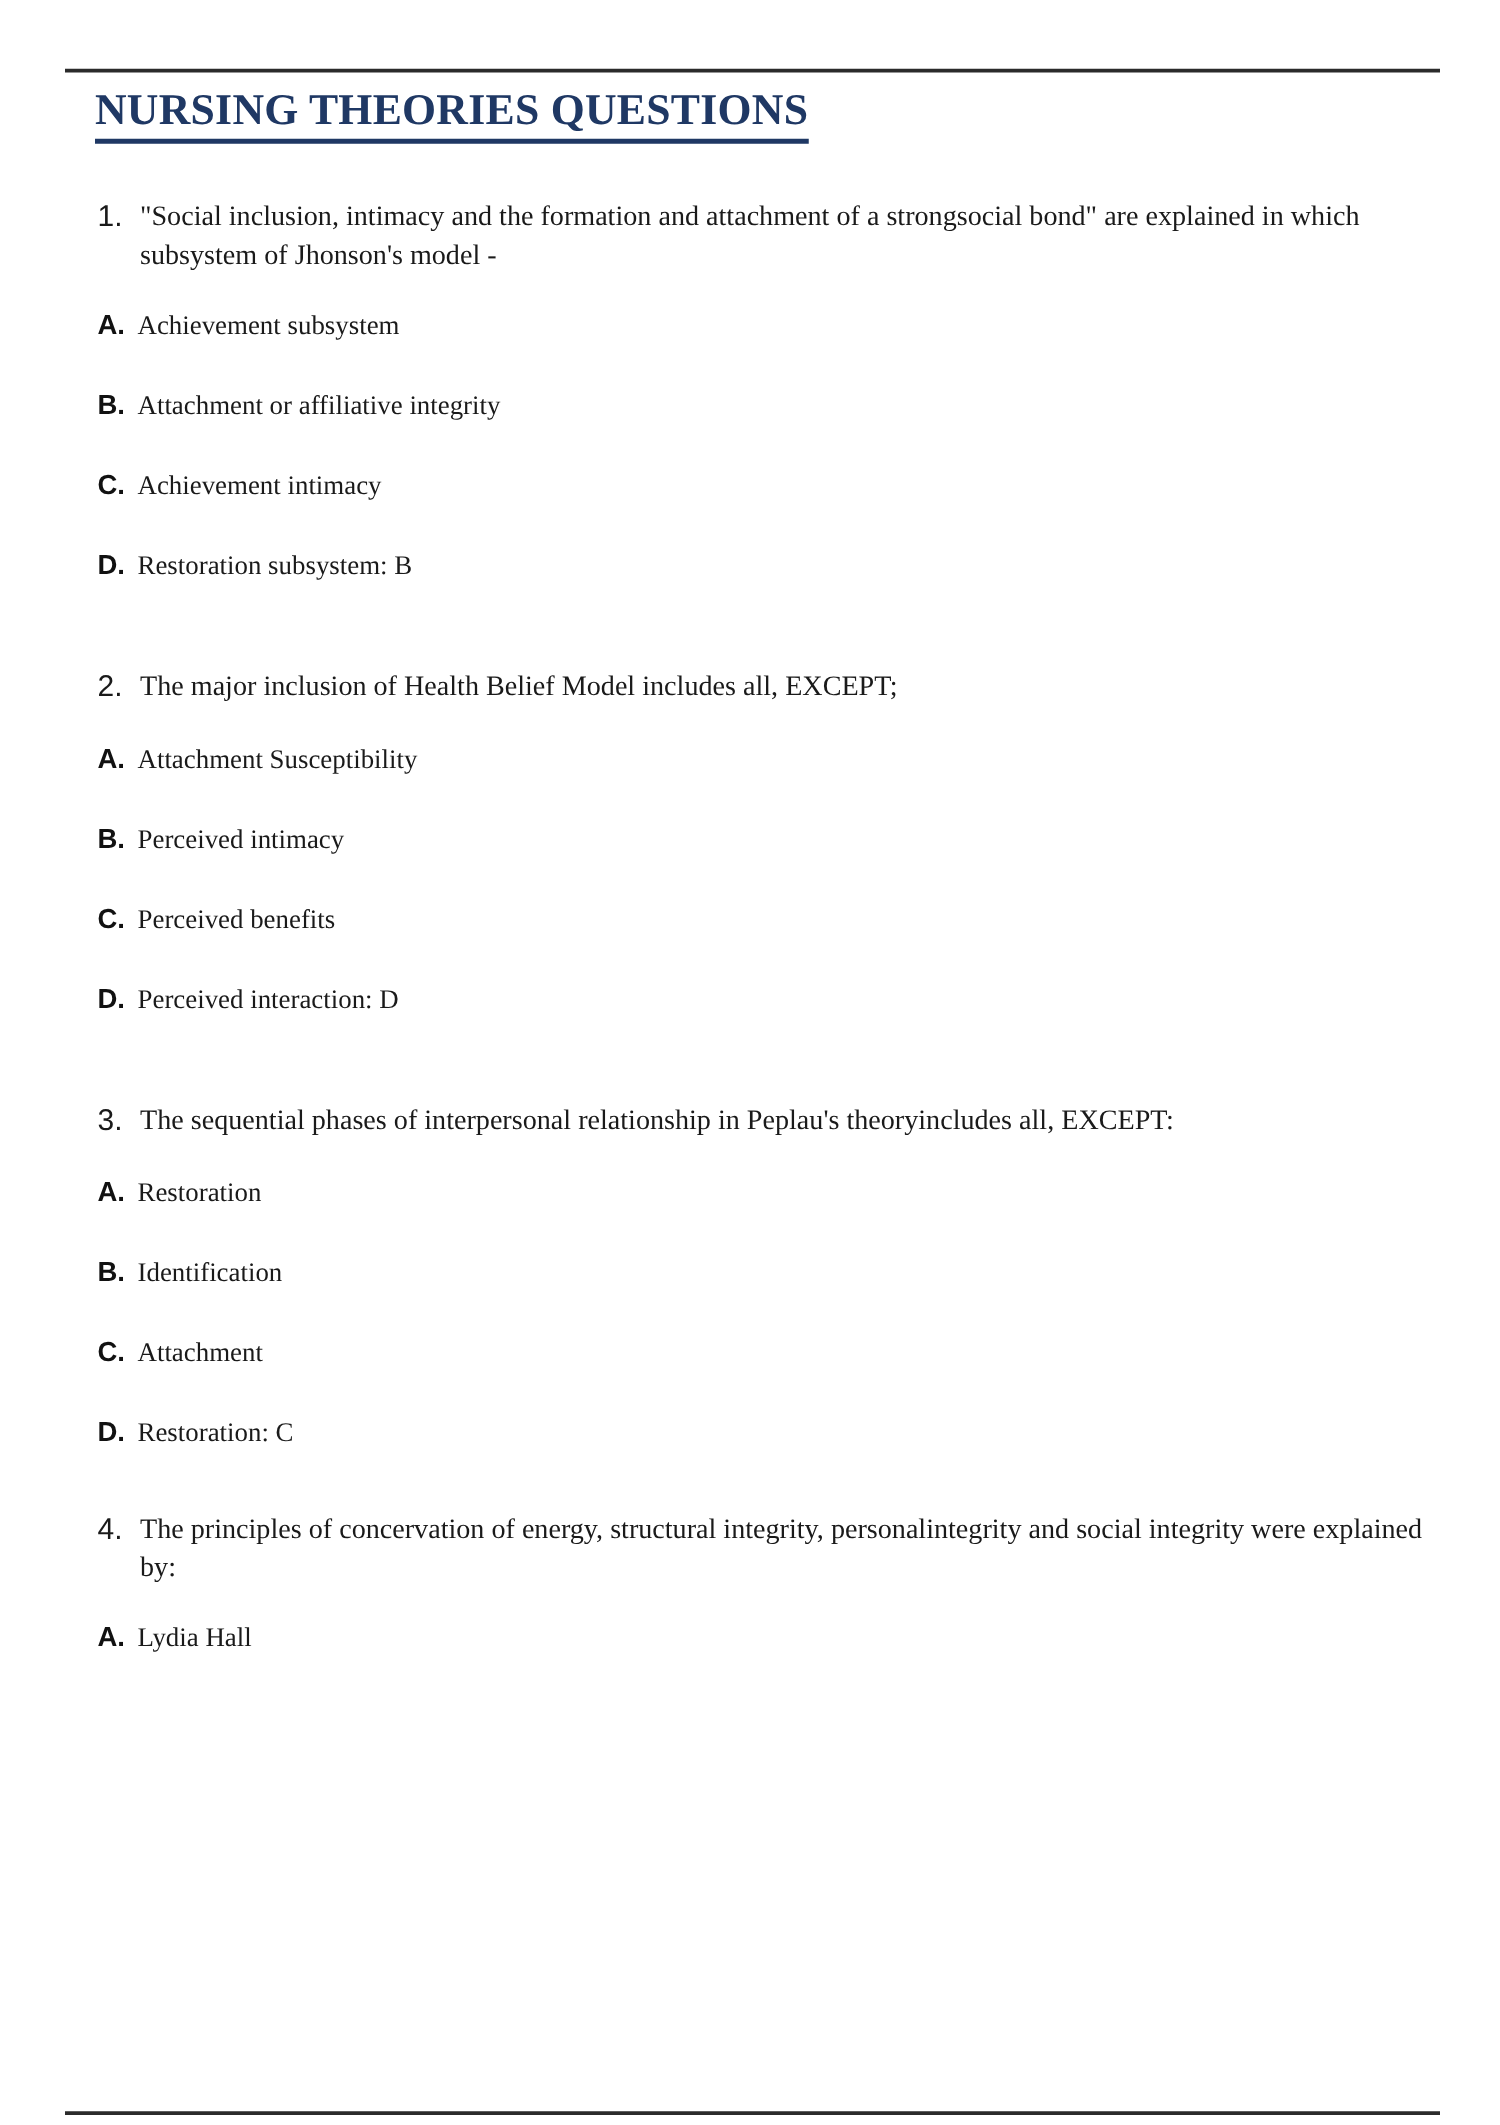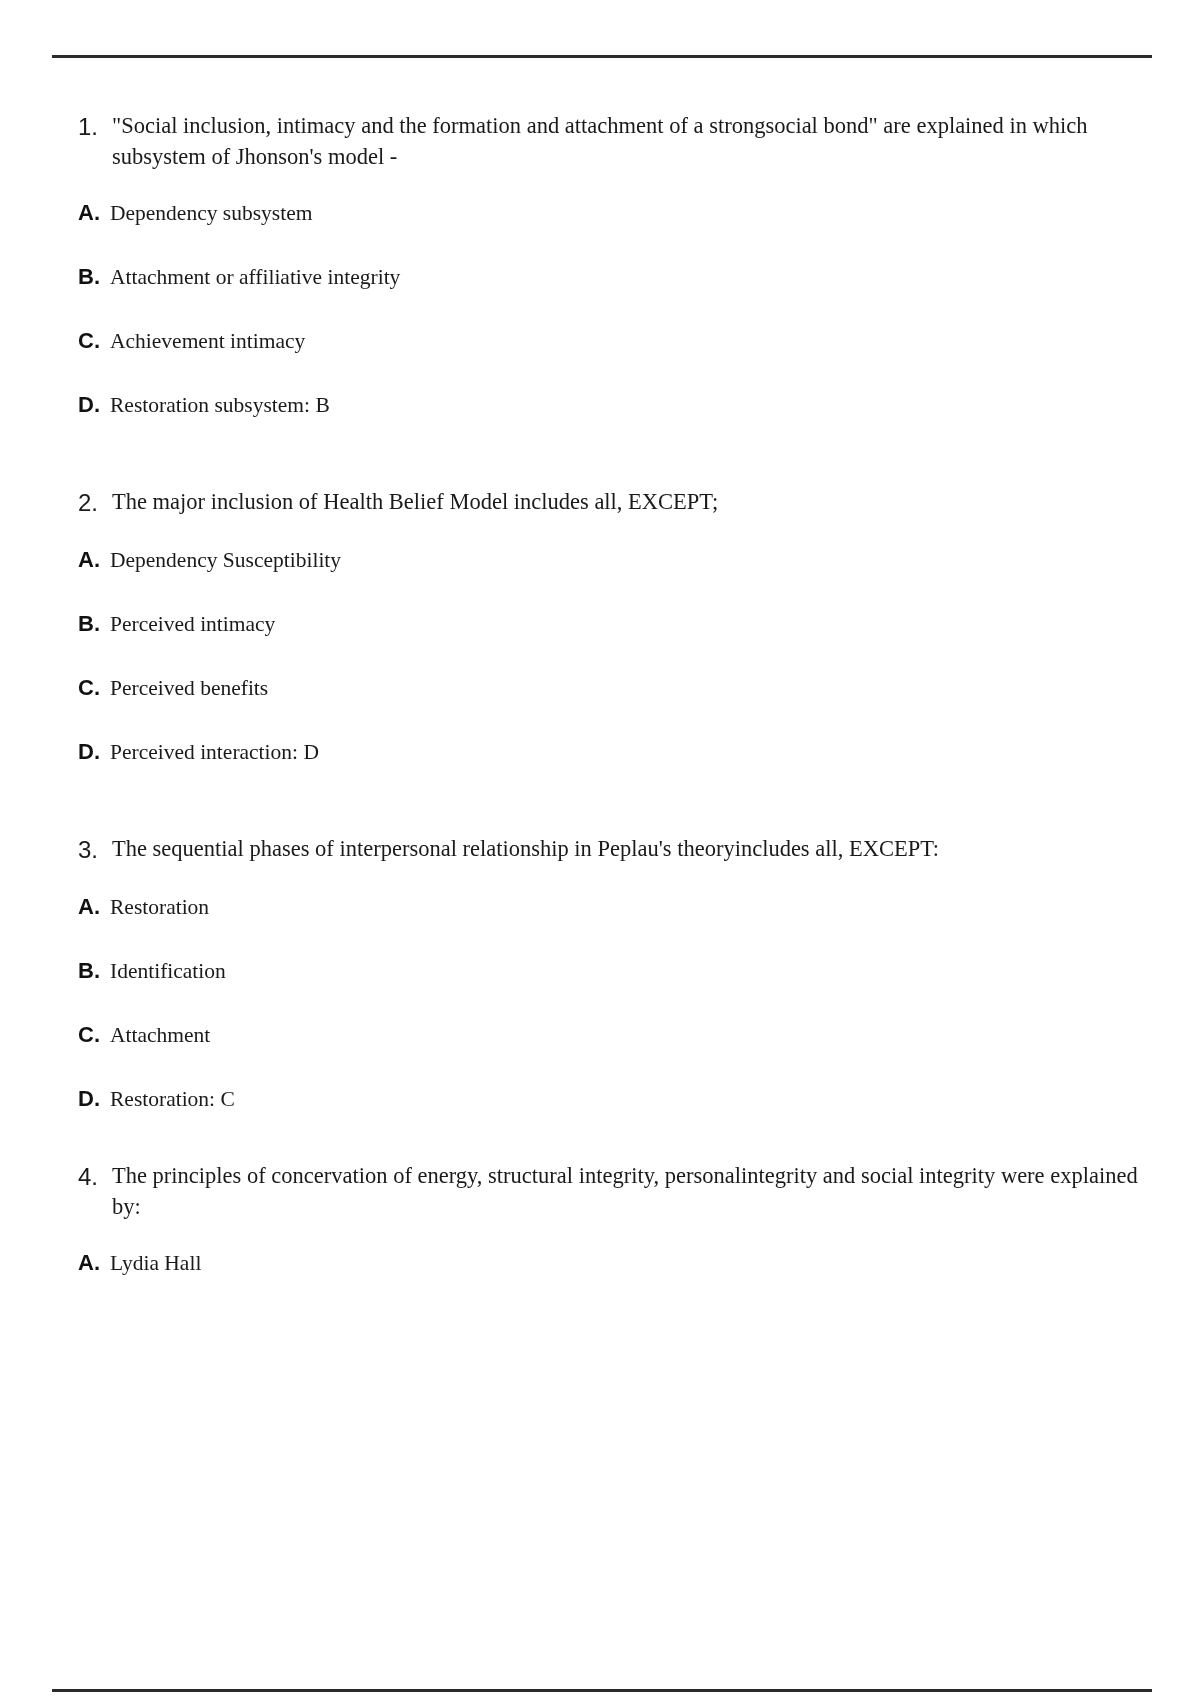--- a/index.html
+++ b/index.html
@@ -118,34 +118,35 @@
 </style>
 </head>
 <body>
 
 <div class="page">
 
   <div class="rule rule-top"></div>
 
   <div class="content">
 
+    <h1 class="doc-title">NURSING THEORIES QUESTIONS</h1>
 
     <div class="sp-title-q"></div>
 
     
     <div class="question-block">
       <div class="question">
         <span class="q-number">1.</span>
         <span class="q-text">"Social inclusion, intimacy and the formation and attachment of a strongsocial bond" are explained in which subsystem of Jhonson's model -</span>
       </div>
       <div class="sp-q-opts"></div>
       <ul class="options">
         <li class="option">
           <span class="opt-letter">A.</span>
-          <span class="opt-text">Dependency subsystem</span>
+          <span class="opt-text">Achievement subsystem</span>
         </li>
         <div class="sp-opt"></div>
         <li class="option">
           <span class="opt-letter">B.</span>
           <span class="opt-text">Attachment or affiliative integrity</span>
         </li>
         <div class="sp-opt"></div>
         <li class="option">
           <span class="opt-letter">C.</span>
           <span class="opt-text">Achievement intimacy</span>
@@ -163,21 +164,21 @@
     
     <div class="question-block">
       <div class="question">
         <span class="q-number">2.</span>
         <span class="q-text">The major inclusion of Health Belief Model includes all, EXCEPT;</span>
       </div>
       <div class="sp-q-opts"></div>
       <ul class="options">
         <li class="option">
           <span class="opt-letter">A.</span>
-          <span class="opt-text">Dependency Susceptibility</span>
+          <span class="opt-text">Attachment Susceptibility</span>
         </li>
         <div class="sp-opt"></div>
         <li class="option">
           <span class="opt-letter">B.</span>
           <span class="opt-text">Perceived intimacy</span>
         </li>
         <div class="sp-opt"></div>
         <li class="option">
           <span class="opt-letter">C.</span>
           <span class="opt-text">Perceived benefits</span>

